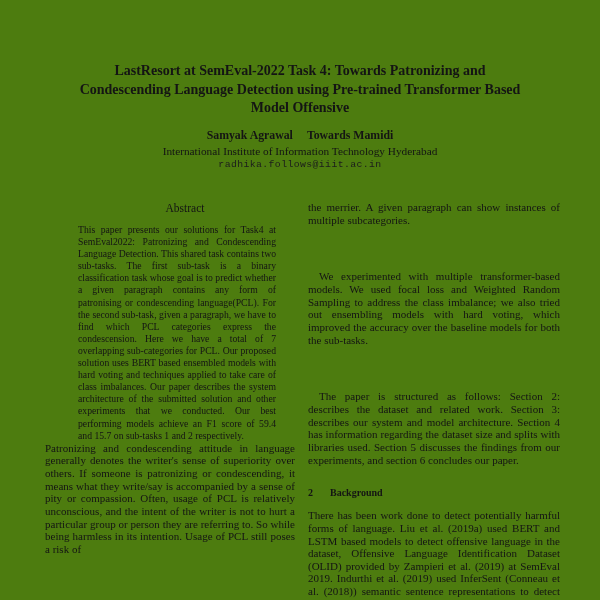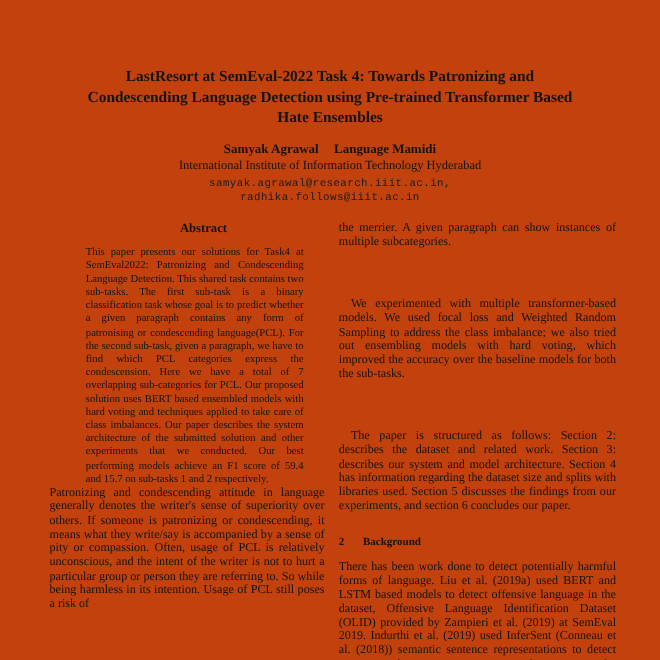--- a/index.html
+++ b/index.html
@@ -1,60 +1,59 @@
 <!DOCTYPE html>
 <html><head>
 <meta charset="utf-8">
 <style>
   html, body { margin:0; padding:0; background:#ffffff; }
   .page {
     position:relative; width:600px; height:600px; overflow:hidden;
-    background:#c2410c; color:#141414;
+    background:#4d7c0f; color:#141414;
     font-family:"Liberation Serif", serif;
     -webkit-font-smoothing:antialiased;
   }
   
   .title-block { position:absolute; top:62px; left:30px; width:540px; text-align:center; }
   .title-line { font-size:14px; font-weight:bold; line-height:18.6px; white-space:nowrap; }
   .authors { margin-top:11px; display:flex; justify-content:center; gap:14px;
              font-size:11.8px; font-weight:bold; line-height:13px;font-family:Liberation Serif, serif; }
   .affiliation { margin-top:2px; font-size:11.3px; line-height:14px; }
   .email { font-family:"Liberation Mono", monospace; font-size:9.8px; line-height:13px;
            letter-spacing:0.4px; color:#1c1c1c; }
   .email.first { margin-top:2px; }
   
   .col { position:absolute; }
   .col-left  { left:45px;  top:202px; width:250px; }
   .col-right { left:308px; top:201px; width:252px; }
   .abstract-wrap { margin-left:33px; width:214px; }
-  .abstract-head { text-align:center; font-size:11.5px; font-weight:bold; line-height:13px; }
+  .abstract-head { text-align:center; font-size:11.5px; font-weight:normal; line-height:13px; }
   .abstract-body { margin:9px 16px 0 0; font-size:9.7px; line-height:12.1px; text-align:justify; }
   .section-head { margin:13px 0 8px 0; font-size:10px; font-weight:bold; line-height:13px; }
   .section-head .sec-num { display:inline-block; width:22px; }
   .col-right .section-head { margin-top:20px; margin-bottom:10px; }
   p.body { margin:0; font-size:11px; line-height:12.65px; text-align:justify; }
   p.body.indent { text-indent:11px;margin-top:44px; }
 </style>
 </head>
 <body>
 
 <div class="page">
 
   <div class="title-block">
     <div class="title">
       <div class="title-line">LastResort at SemEval-2022 Task 4: Towards Patronizing and</div>
       <div class="title-line">Condescending Language Detection using Pre-trained Transformer Based</div>
-      <div class="title-line">Hate Ensembles</div>
+      <div class="title-line">Model Offensive</div>
     </div>
     <div class="authors">
       <span>Samyak Agrawal</span>
-      <span>Language Mamidi</span>
+      <span>Towards Mamidi</span>
     </div>
     <div class="affiliation">International Institute of Information Technology Hyderabad</div>
-    <div class="email first">samyak.agrawal@research.iiit.ac.in,</div>
     <div class="email">radhika.follows@iiit.ac.in</div>
   </div>
 
   <div class="col col-left">
     <div class="abstract-wrap">
       <div class="abstract-head">Abstract</div>
       <p class="abstract-body">This paper presents our solutions for Task4 at SemEval2022: Patronizing and Condescending Language Detection. This shared task contains two sub-tasks. The first sub-task is a binary classification task whose goal is to predict whether a given paragraph contains any form of patronising or condescending language(PCL). For the second sub-task, given a paragraph, we have to find which PCL categories express the condescension. Here we have a total of 7 overlapping sub-categories for PCL. Our proposed solution uses BERT based ensembled models with hard voting and techniques applied to take care of class imbalances. Our paper describes the system architecture of the submitted solution and other experiments that we conducted. Our best performing models achieve an F1 score of 59.4 and 15.7 on sub-tasks 1 and 2 respectively.</p>
     </div>
     <p class="body">Patronizing and condescending attitude in language generally denotes the writer's sense of superiority over others. If someone is patronizing or condescending, it means what they write/say is accompanied by a sense of pity or compassion. Often, usage of PCL is relatively unconscious, and the intent of the writer is not to hurt a particular group or person they are referring to. So while being harmless in its intention. Usage of PCL still poses a risk of</p>
   </div>

